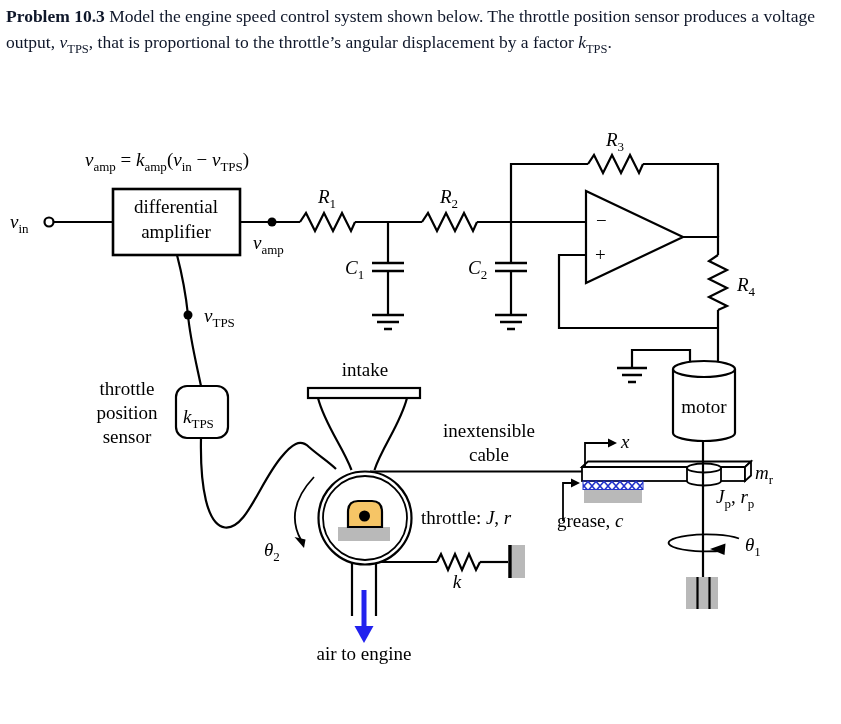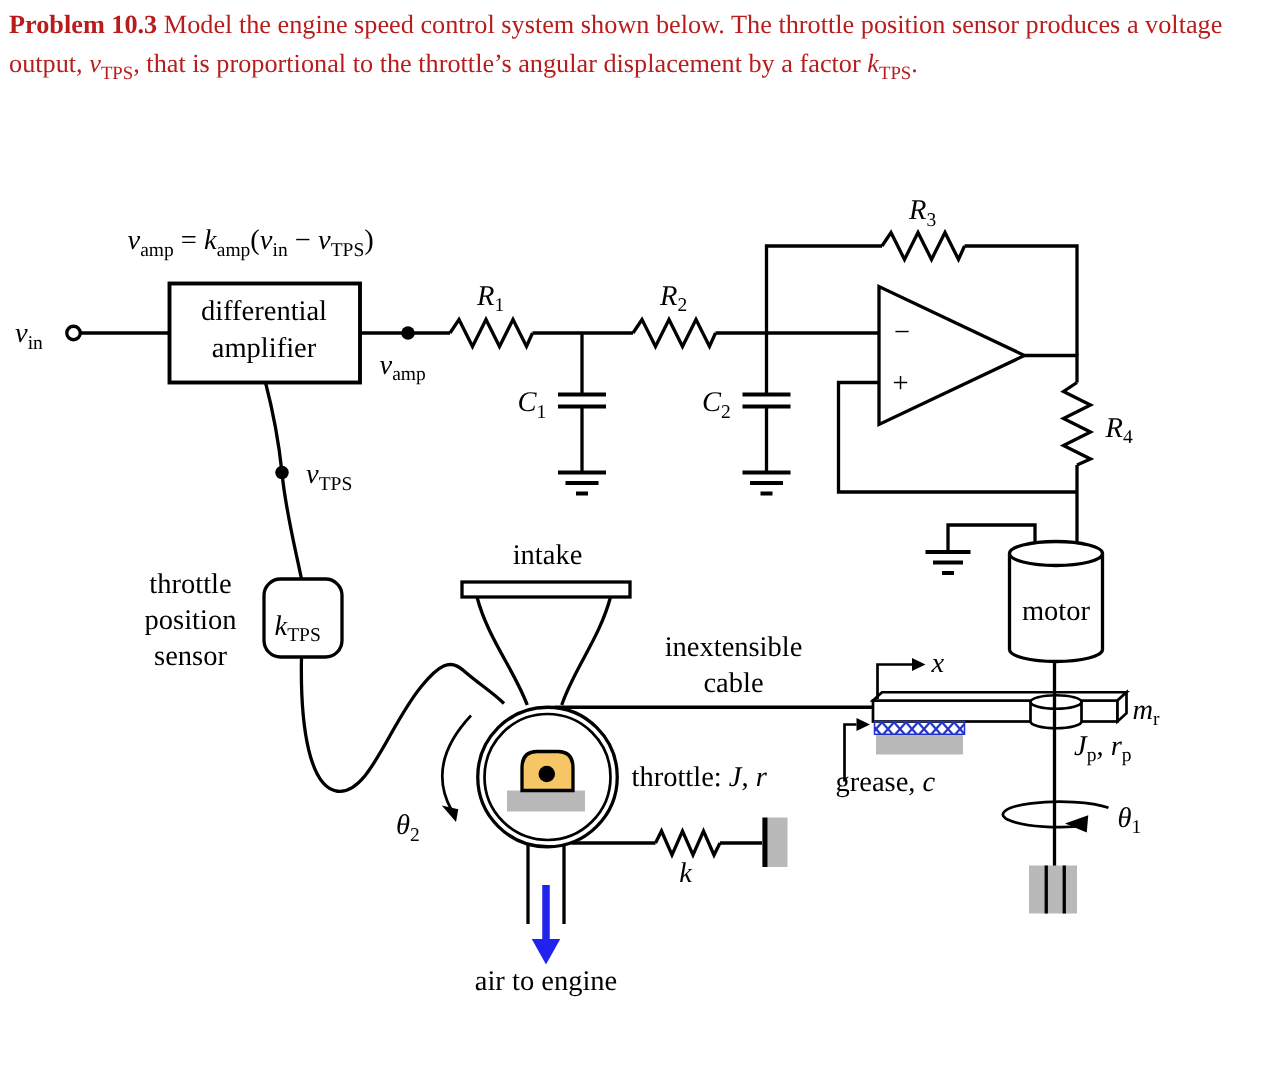--- a/index.html
+++ b/index.html
@@ -1,17 +1,17 @@
 <!DOCTYPE html>
 <html><head>
 <meta charset="utf-8">
 <style>
   html,body { margin:0; padding:0; background:#fff; }
   .page { position:relative; width:841px; height:724px; background:#ffffff; overflow:hidden;
-          font-family:"Liberation Serif","DejaVu Serif",serif; color:#b91c1c; }
+          font-family:"Liberation Serif","DejaVu Serif",serif; color:#0f172a; }
   .problem { position:absolute; left:6px; top:3px; width:833px; margin:0;
              font-size:17.5px; line-height:26px; }
   .problem b { font-weight:bold; }
   .problem i { font-style:italic; }
   .problem sub { font-size:12.5px; line-height:0; }
   svg.fig { position:absolute; left:0; top:0; }
   svg.fig text { font-family:"Liberation Serif","DejaVu Serif",serif; font-size:19px; fill:#000; }
   .it  { font-style:italic; }
   .sm  { font-size:13px; }
   .mid { text-anchor:middle; }

